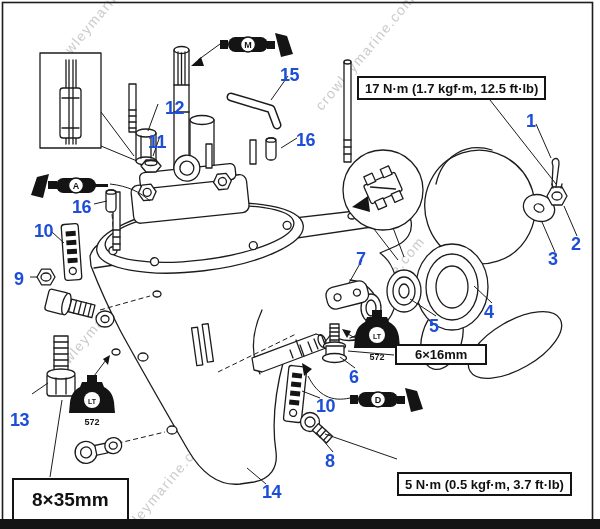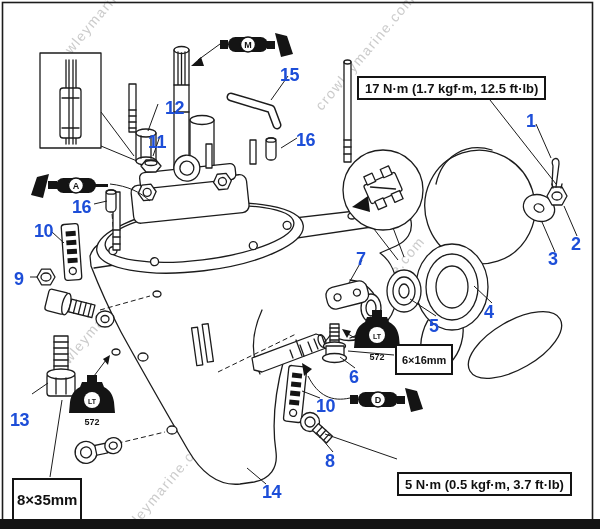--- a/index.html
+++ b/index.html
@@ -9,23 +9,23 @@
   }
   svg{display:block}
   .ln{fill:none;stroke:#1c1c1c;stroke-width:1.3;stroke-linecap:round;stroke-linejoin:round}
   .fw{fill:#fff;stroke:#1c1c1c;stroke-width:1.3;stroke-linejoin:round}
   .thin{fill:none;stroke:#1c1c1c;stroke-width:1}
   .dsh{fill:none;stroke:#1c1c1c;stroke-width:1;stroke-dasharray:5 3}
   .blk{fill:#141414;stroke:none}
   .co{position:absolute;font-weight:bold;font-size:18px;color:#1d4ed8;line-height:1;letter-spacing:-.5px}
   .lb{position:absolute;border:2px solid #141414;background:#fff;color:#111;font-weight:bold;
       white-space:nowrap;display:flex;align-items:center;justify-content:center;box-sizing:border-box}
-  .lb-sm{font-size:11px;height:31px;padding:0 5px}
+  .lb-sm{font-size:13px;height:21px;padding:0 18px}
   .lb-tq{font-size:13px;height:24px;padding:0 6px}
-  .lb-bg{font-size:15px;height:43px;padding:0 3px}
+  .lb-bg{font-size:19px;height:43px;padding:0 18px}
   .wm{position:absolute;color:#c6c6c6;font-size:14px;letter-spacing:1.5px;white-space:nowrap;
       transform:rotate(-50deg);transform-origin:0 50%;opacity:.9}
   .flag,.lt,.abs{position:absolute}
   .lt text,.flag text{font-family:"Liberation Sans",sans-serif}
 </style>
 </head>
 <body>
 
 <div id="stage">
 

